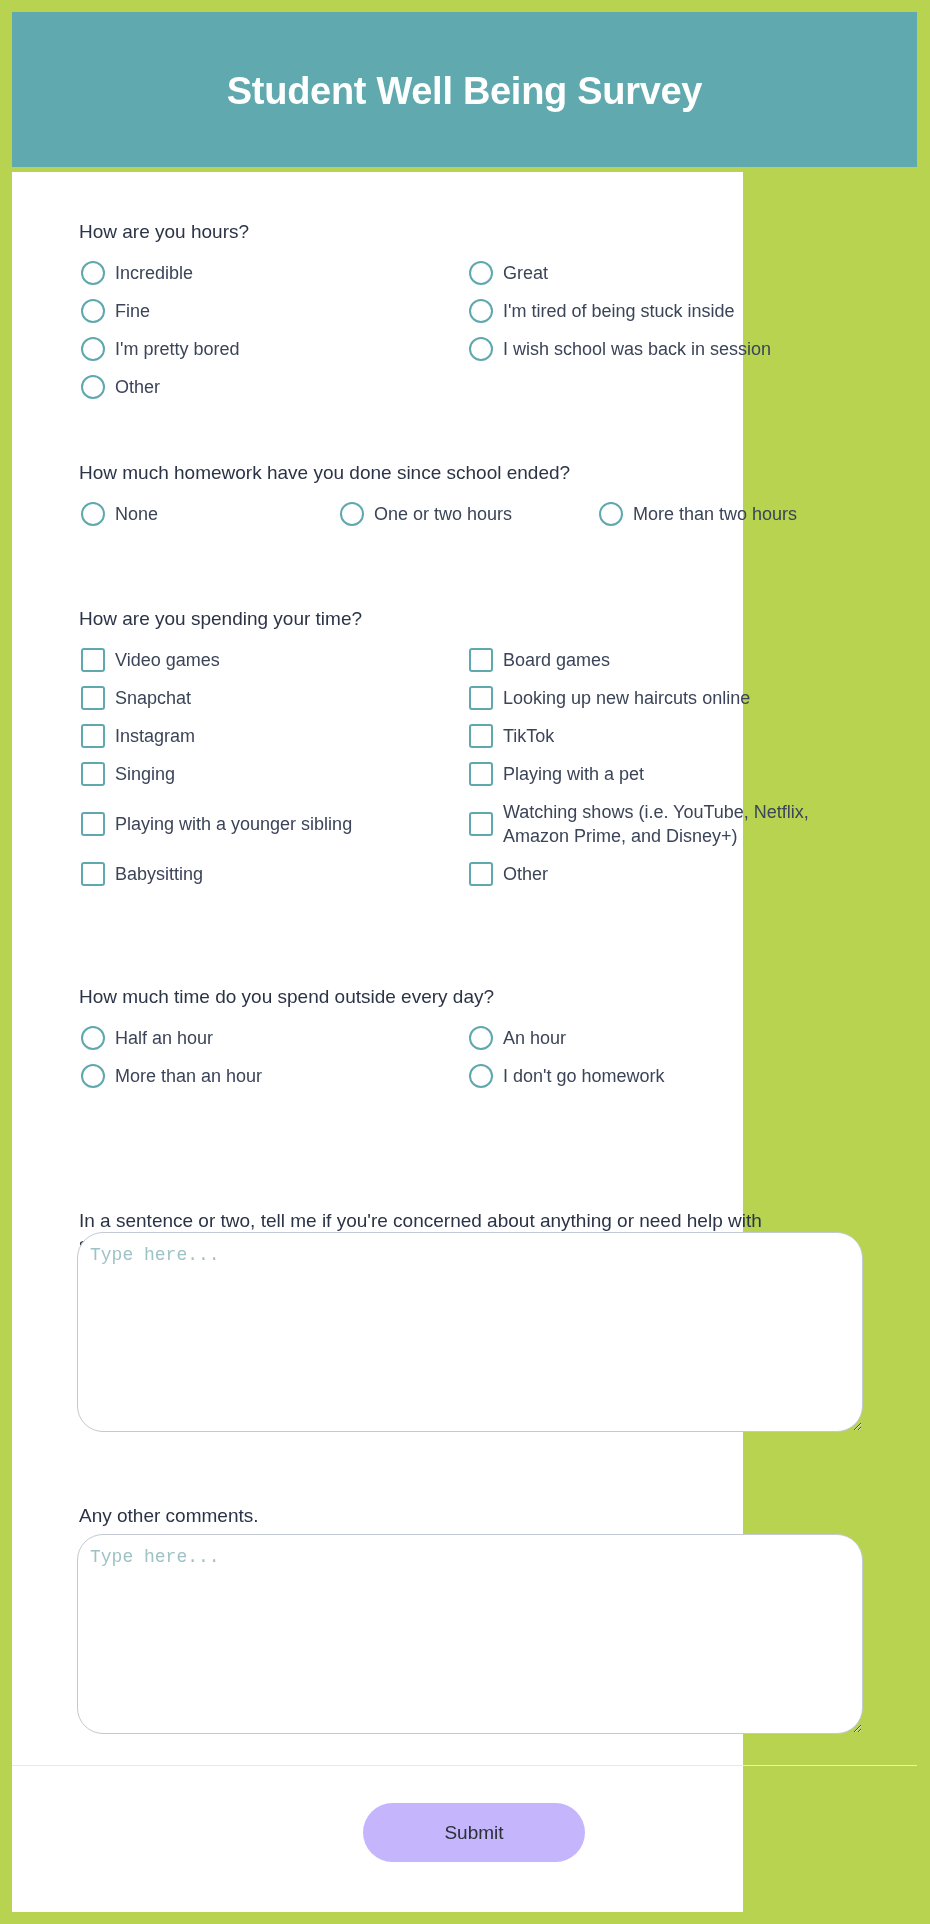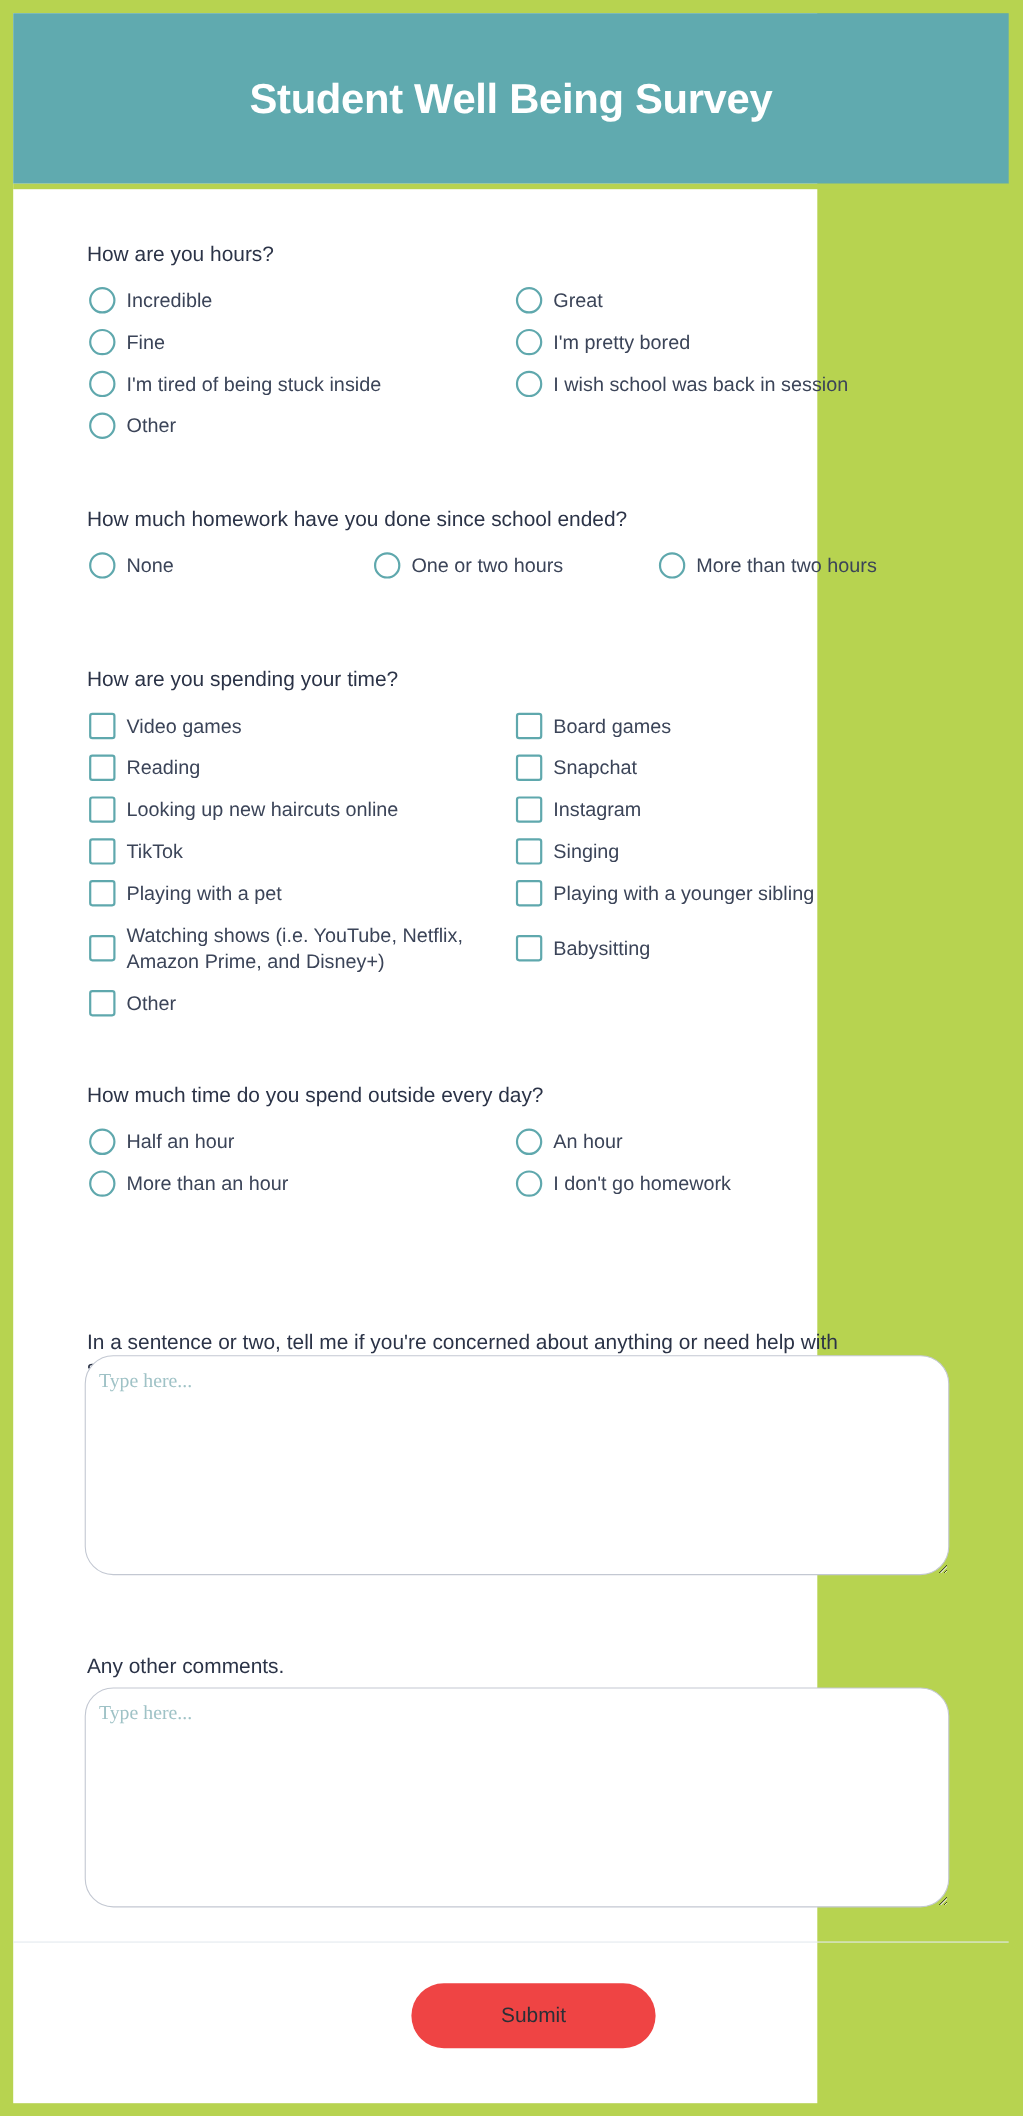--- a/index.html
+++ b/index.html
@@ -78,38 +78,38 @@
   }
   .opt-text { display: block; }
   .ta {
     position: absolute;
     left: 65px;
     width: 786px; height: 200px;
     border: 1.5px solid #c3c8d2;
     border-radius: 26px;
     padding: 12px 12px;
     font-size: 18px;
-    font-family: Liberation Serif, serif;
+    font-family: Liberation Mono, monospace;
     color: #333a4d;
     resize: vertical;
     outline: none;
     background: #fff;
   }
   .ta::placeholder { color: #9fc2c6; font-weight: 300; }
   .divider {
     position: absolute; left: 0; top: 1753px;
     width: 905px; height: 1px;
     background: #e3e9ef;
   }
   .submit {
     position: absolute;
-    left: 362px; top: 1791px;
+    left: 351px; top: 1791px;
     width: 222px; height: 59px;
     border-radius: 30px;
-    background: #ef4444;
+    background: #c4b5fd;
     border: none;
     font-size: 19px;
     color: #2b2f36;
     font-family: "Liberation Sans", "DejaVu Sans", sans-serif;
     cursor: pointer;
   }
 </style>
 </head>
 <body>
 
@@ -129,25 +129,25 @@
       <label class="opt">
           <span class="radio"></span>
           <span class="opt-text">Great</span>
         </label>
       <label class="opt">
           <span class="radio"></span>
           <span class="opt-text">Fine</span>
         </label>
       <label class="opt">
           <span class="radio"></span>
+          <span class="opt-text">I'm tired of being stuck inside</span>
+        </label>
+      <label class="opt">
+          <span class="radio"></span>
           <span class="opt-text">I'm pretty bored</span>
-        </label>
-      <label class="opt">
-          <span class="radio"></span>
-          <span class="opt-text">I'm tired of being stuck inside</span>
         </label>
       <label class="opt">
           <span class="radio"></span>
           <span class="opt-text">I wish school was back in session</span>
         </label>
       <label class="opt">
           <span class="radio"></span>
           <span class="opt-text">Other</span>
         </label>
     </div>
@@ -177,24 +177,20 @@
       <label class="opt">
           <span class="check"></span>
           <span class="opt-text">Video games</span>
         </label>
       <label class="opt">
           <span class="check"></span>
           <span class="opt-text">Board games</span>
         </label>
       <label class="opt">
           <span class="check"></span>
-          <span class="opt-text">Reading</span>
-        </label>
-      <label class="opt">
-          <span class="check"></span>
           <span class="opt-text">Snapchat</span>
         </label>
       <label class="opt">
           <span class="check"></span>
           <span class="opt-text">Looking up new haircuts online</span>
         </label>
       <label class="opt">
           <span class="check"></span>
           <span class="opt-text">Instagram</span>
         </label>

